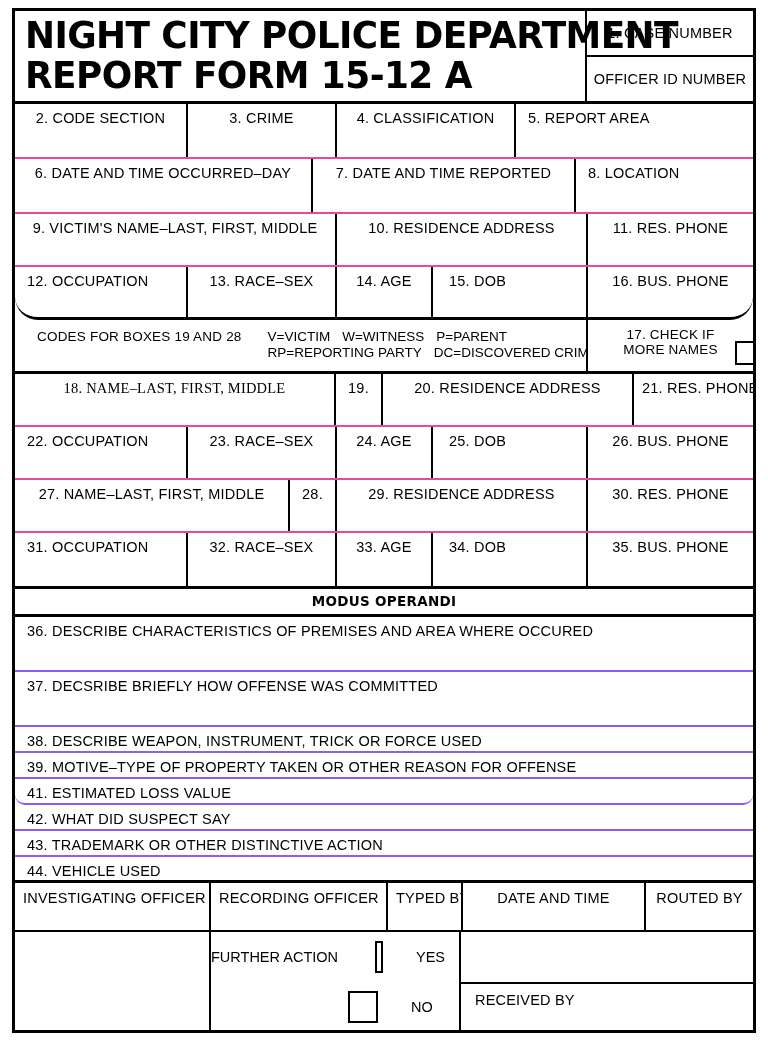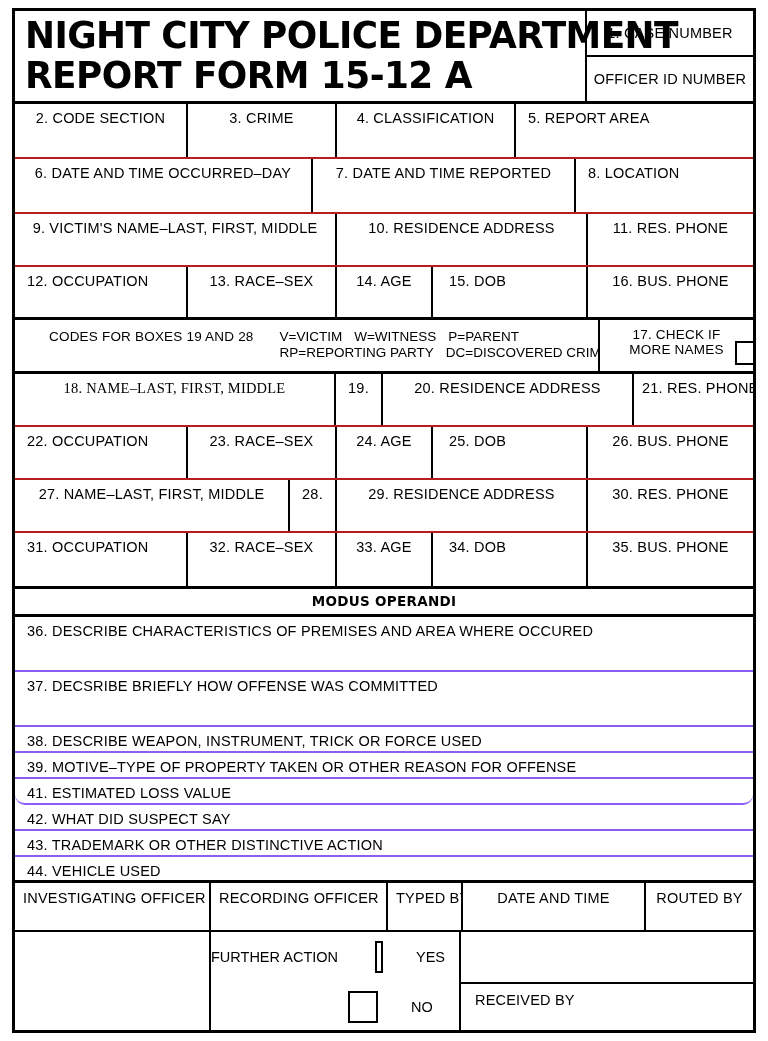--- a/index.html
+++ b/index.html
@@ -33,21 +33,21 @@
     box-sizing: border-box;
     border: 3px solid #000;
     background: #fff;
   }
 
   
   .row {
     display: flex;
     box-sizing: border-box;
     width: 100%;
-    border-bottom: 2px solid #b91c1c;
+    border-bottom: 2px solid #ec4899;
   }
   .row.thick-bottom { border-bottom: 3px solid #000; }
 
   .cell {
     box-sizing: border-box;
     position: relative;
     border-right: 2px solid #000;
     padding: 6px 8px 0 8px;
     overflow: hidden;
   }
@@ -246,40 +246,40 @@
         <span class="lbl">9. VICTIM'S NAME–LAST, FIRST, MIDDLE</span>
       </div>
       <div class="cell ctr" style="width:251px;">
         <span class="lbl">10. RESIDENCE ADDRESS</span>
       </div>
       <div class="cell ctr last" style="flex:1;">
         <span class="lbl">11. RES. PHONE</span>
       </div>
     </div>
 
-    <div class="row thick-bottom" style="height:53px;">
+    <div class="row thick-bottom" style="height:53px;border-radius:23px;">
       <div class="cell" style="width:173px; padding-left:12px;">
         <span class="lbl">12. OCCUPATION</span>
       </div>
       <div class="cell ctr" style="width:149px;">
         <span class="lbl">13. RACE–SEX</span>
       </div>
       <div class="cell ctr" style="width:96px;">
         <span class="lbl">14. AGE</span>
       </div>
       <div class="cell" style="width:155px; padding-left:16px;">
         <span class="lbl">15. DOB</span>
       </div>
       <div class="cell ctr last" style="flex:1;">
         <span class="lbl">16. BUS. PHONE</span>
       </div>
     </div>
 
     <div class="row thick-bottom" style="height:54px;">
-      <div class="cell codes-left" style="width:573px; padding-left:22px;margin-left:12px;">
+      <div class="cell codes-left" style="width:573px; padding-left:22px;">
         <span class="lbl sm codes-title">CODES FOR BOXES 19 AND 28</span>
         <span class="codes-lines">
           <span class="cl">
             <span>V=VICTIM</span><span class="gap"></span><span>W=WITNESS</span><span class="gap"></span><span>P=PARENT</span>
           </span>
           <span class="cl">
             <span>RP=REPORTING PARTY</span><span class="gap"></span><span>DC=DISCOVERED CRIME</span>
           </span>
         </span>
       </div>

